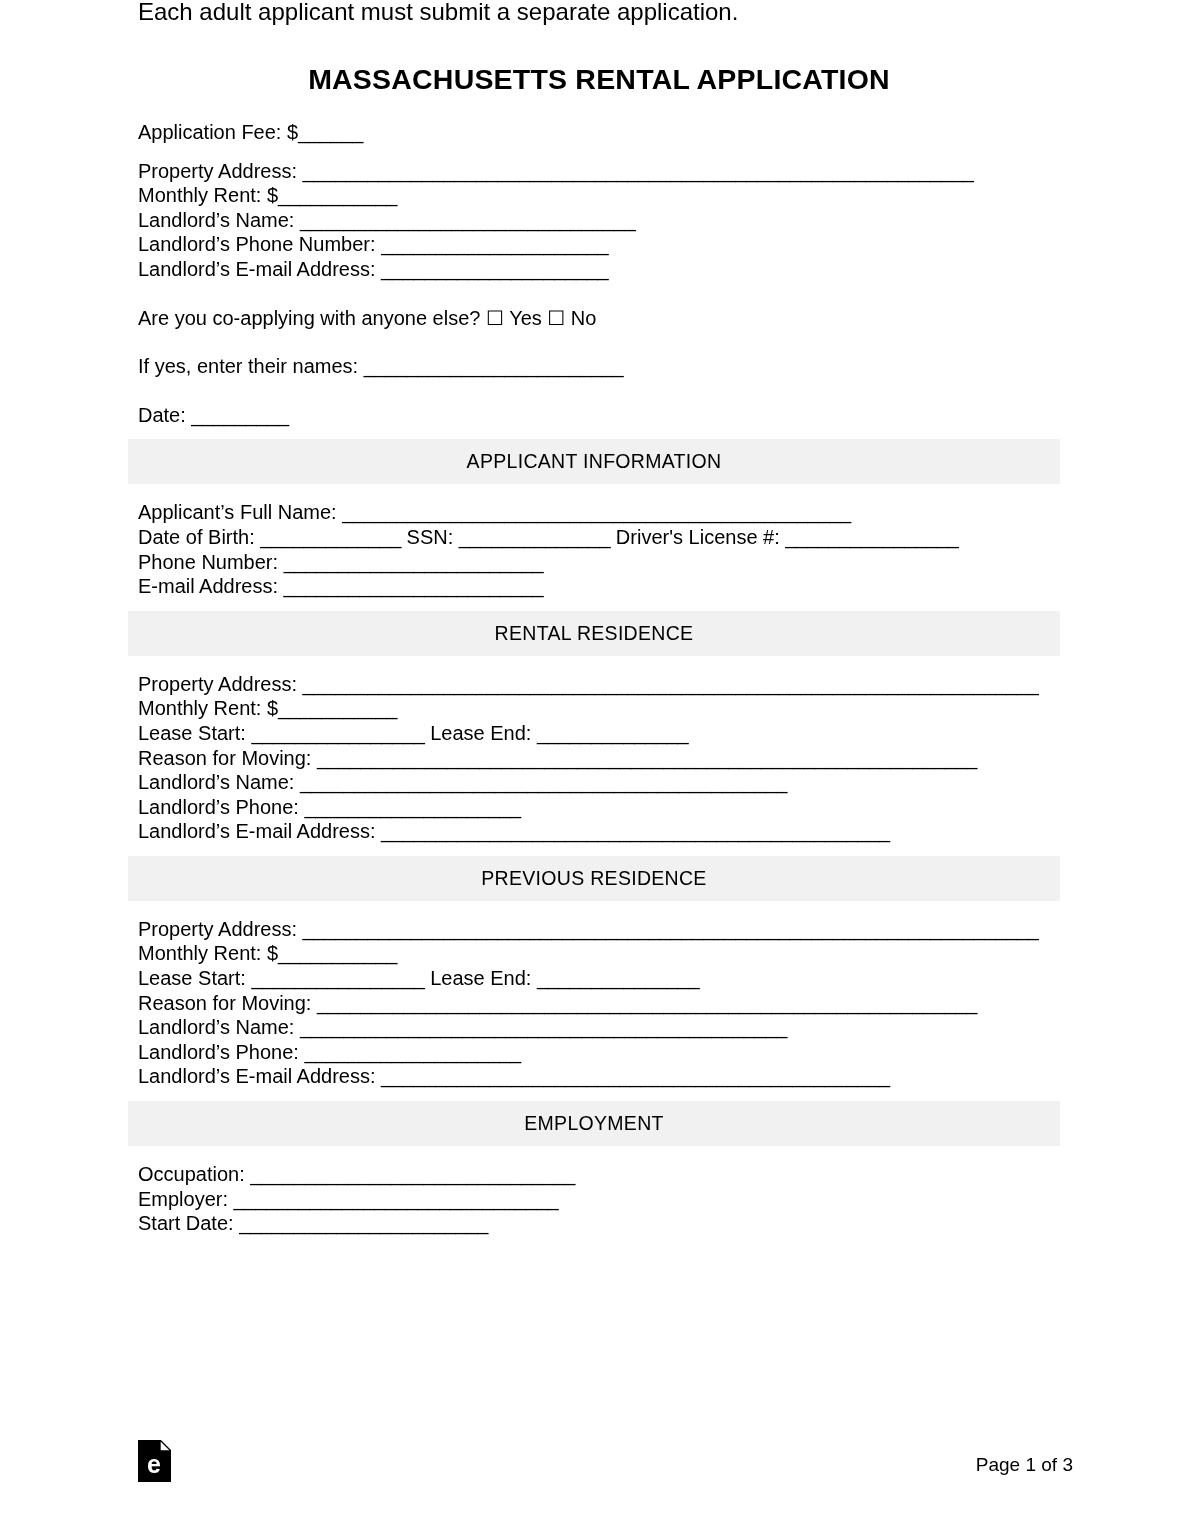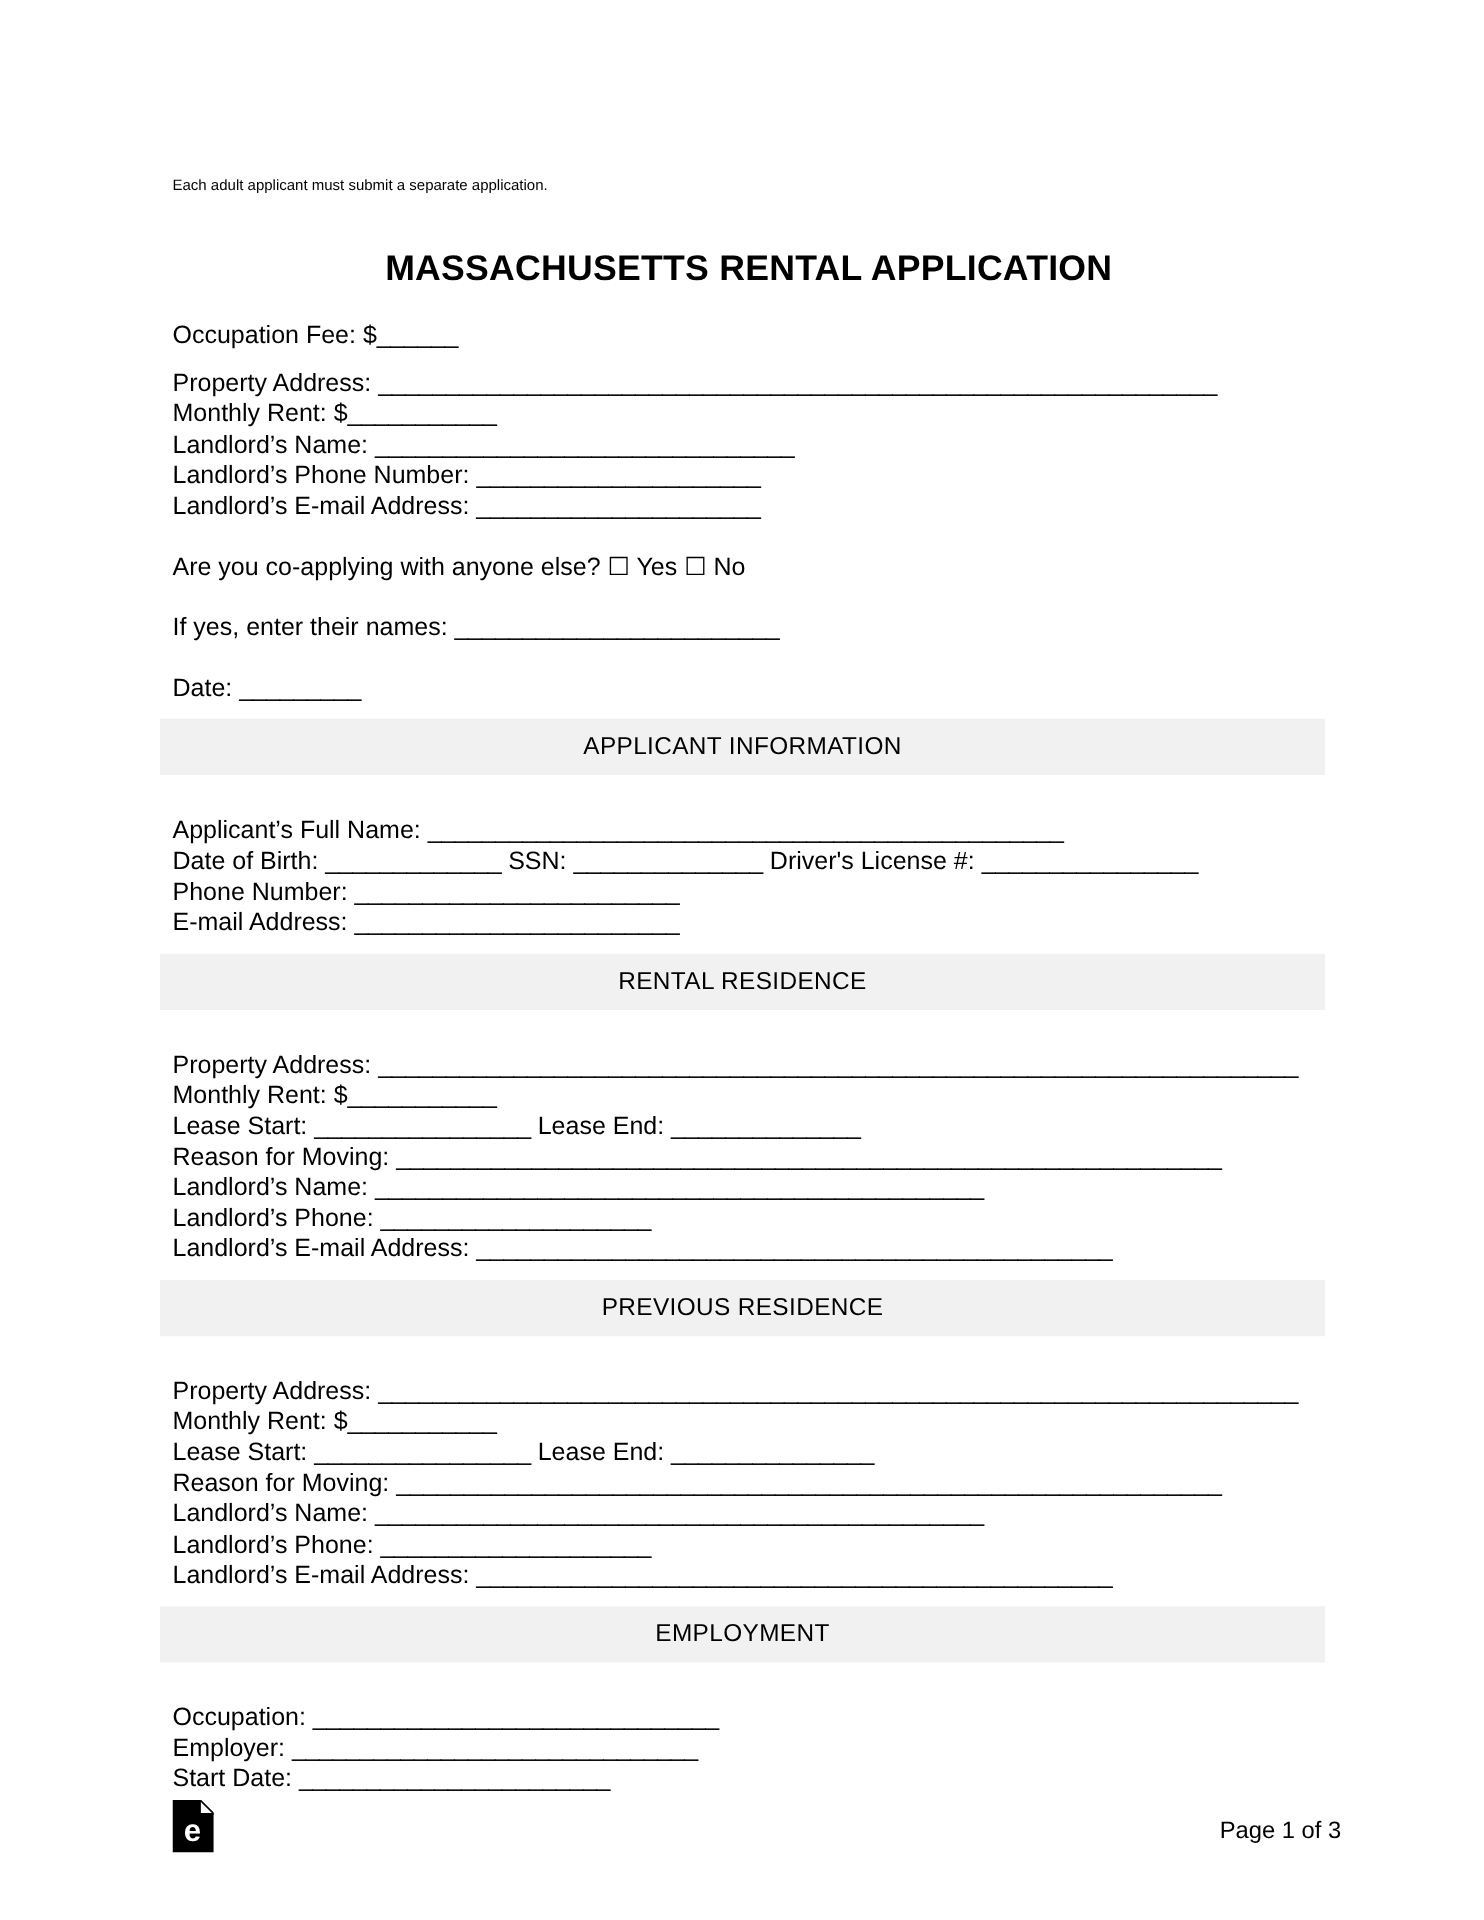--- a/index.html
+++ b/index.html
@@ -21,24 +21,23 @@
     box-sizing: border-box;
   }
   .content {
     position: absolute;
     left: 138px;
     top: 0;
     width: 922px;
   }
 
   .intro-line {
-    font-size: 12px;
+    font-size: 24px;
     line-height: 24px;
     margin: 0;
-    padding-top: 136px;
   }
 
   .doc-title {
     font-size: 28.5px;
     font-weight: bold;
     text-align: center;
     letter-spacing: 0.2px;
     margin: 0;
     padding-top: 38px;
     padding-bottom: 0;
@@ -76,21 +75,21 @@
   .section-band .band-title {
     font-size: 19.5px;
     font-weight: normal;
     letter-spacing: 0.3px;
     text-align: center;
   }
 
   .sect-body {
     font-size: 20px;
     line-height: 24.6px;
-    padding-top: 32px;
+    padding-top: 16px;
   }
   .sect-body .row { white-space: nowrap; }
 
   .band-spacer-before { height: 12px; }
 
   
   .footer {
     position: absolute;
     left: 138px;
     right: 100px;
@@ -121,21 +120,21 @@
 
   <div class="content">
 
     <p class="intro-line">Each adult applicant must submit a separate application.</p>
 
     <h1 class="doc-title">MASSACHUSETTS RENTAL APPLICATION</h1>
 
     <div class="gap-md"></div>
 
     <div class="fld-block">
-      <div class="row"><span>Occupation Fee: $</span><span class="ul">______</span></div>
+      <div class="row"><span>Application Fee: $</span><span class="ul">______</span></div>
     </div>
 
     <div class="gap-sm"></div>
 
     <div class="fld-block">
       <div class="row"><span>Property Address: </span><span class="ul">______________________________________________________________</span></div>
       <div class="row"><span>Monthly Rent: $</span><span class="ul">___________</span></div>
       <div class="row"><span>Landlord’s Name: </span><span class="ul">_______________________________</span></div>
       <div class="row"><span>Landlord’s Phone Number: </span><span class="ul">_____________________</span></div>
       <div class="row"><span>Landlord’s E-mail Address: </span><span class="ul">_____________________</span></div>

